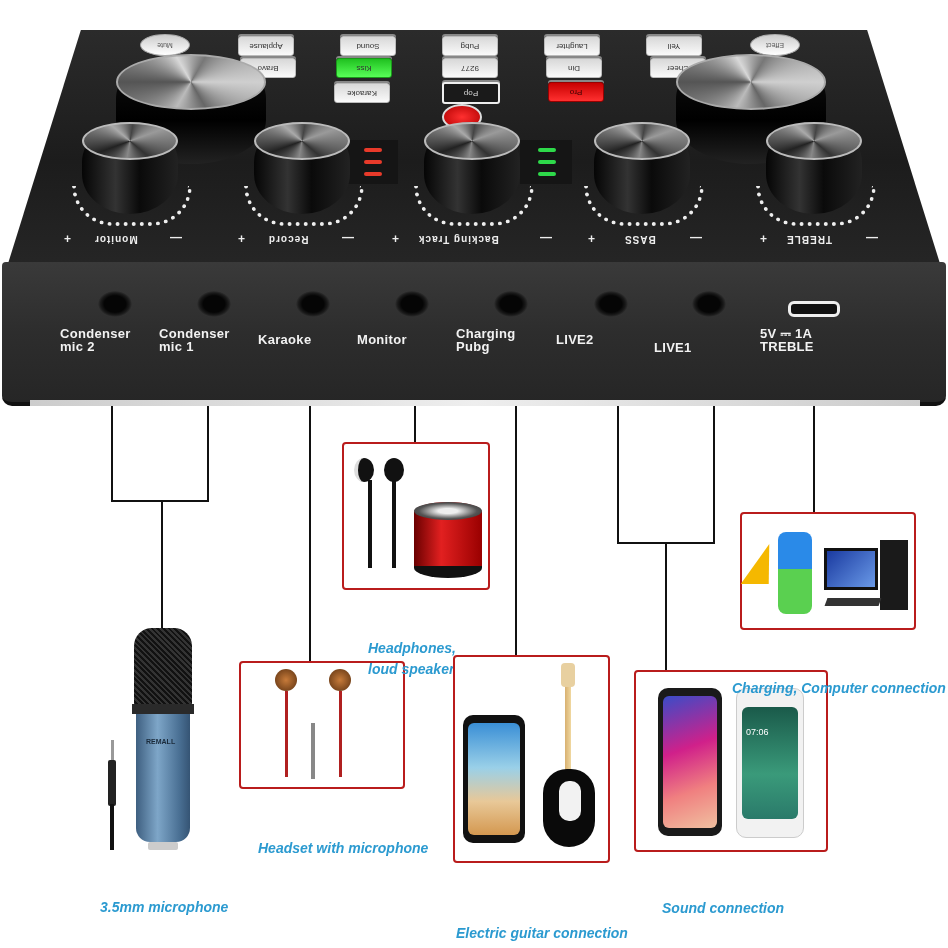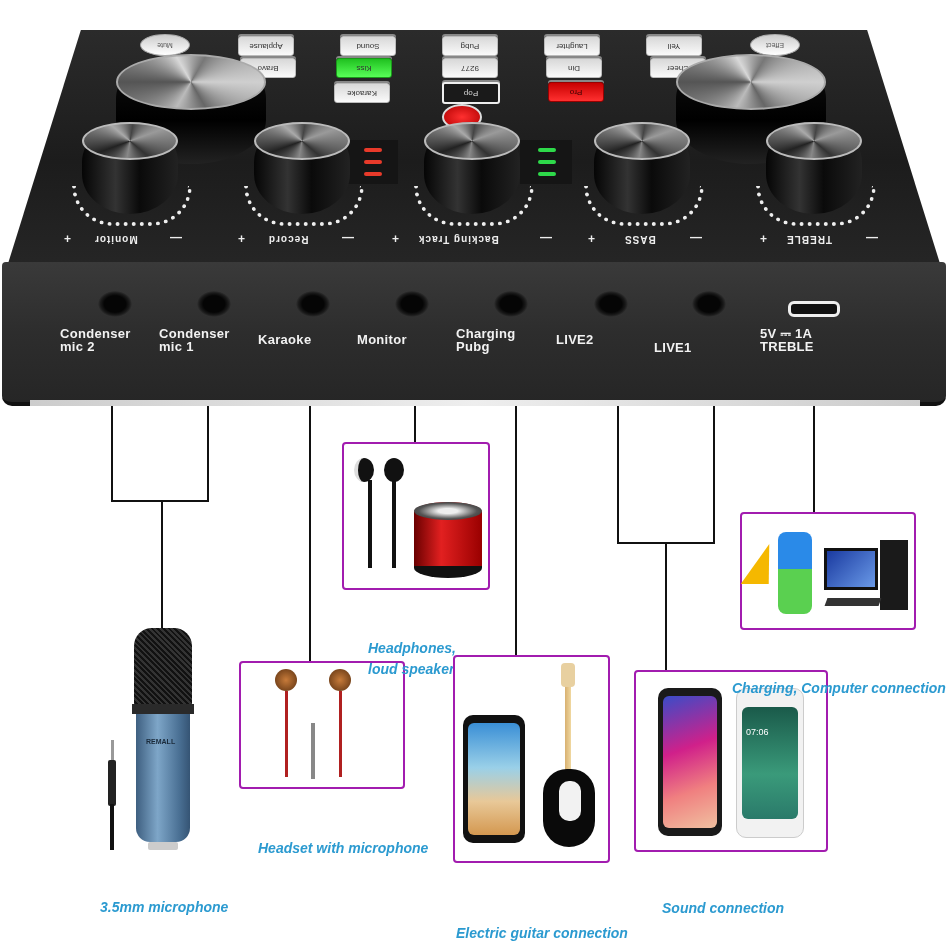--- a/index.html
+++ b/index.html
@@ -40,21 +40,21 @@
   .led-box{position:absolute;width:52px;height:44px;background:#151515;}
   .led{position:absolute;left:18px;width:18px;height:4px;border-radius:2px;}
   .power{position:absolute;width:36px;height:22px;border-radius:50%;background:radial-gradient(#ff3030,#b00000);border:2px solid #ddd;}
 
   .jack{position:absolute;width:34px;height:26px;border-radius:50%;background:radial-gradient(#050505 45%,#1a1a1a 60%,#3a3a3a 75%,#111 100%);}
   .port-label{position:absolute;width:110px;color:#f2f2f2;font-size:13px;font-weight:bold;line-height:13px;letter-spacing:0.3px;}
   .usb{position:absolute;width:52px;height:16px;border:3px solid #eee;border-radius:6px;box-sizing:border-box;background:#111;}
 
   
   .ln{position:absolute;background:#111;}
-  .box{position:absolute;border:2px solid #a21caf;border-radius:4px;background:#fff;box-sizing:border-box;}
+  .box{position:absolute;border:2px solid #b91c1c;border-radius:4px;background:#fff;box-sizing:border-box;}
   .caption{position:absolute;color:#2b9ad0;font-size:14px;font-weight:bold;font-style:italic;white-space:nowrap;line-height:22px;margin-top:42px;}
 
   
   .phone{position:absolute;border-radius:10px;}
   .phone .screen{position:absolute;left:5px;top:8px;right:5px;bottom:8px;border-radius:6px;}
 </style>
 </head>
 <body>
 
 <div>

